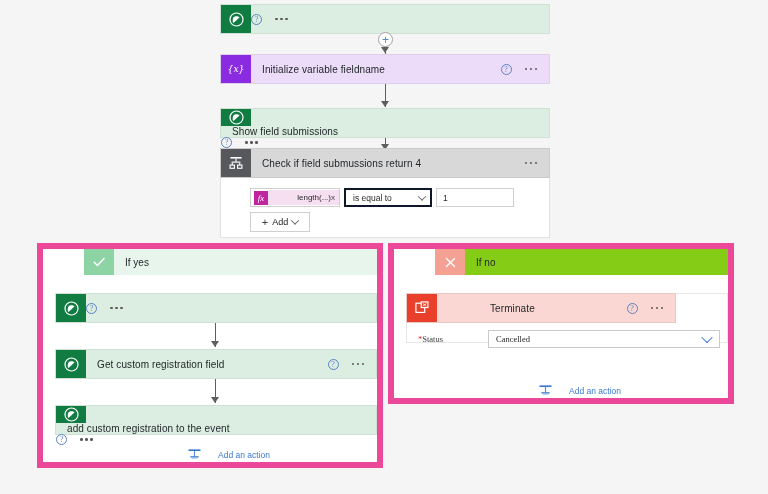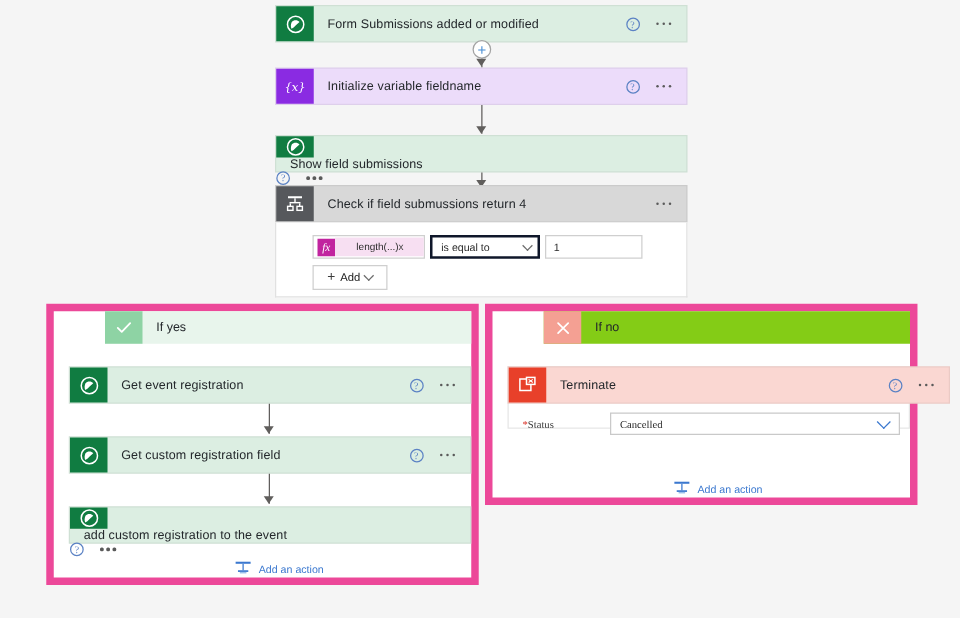--- a/index.html
+++ b/index.html
@@ -104,21 +104,21 @@
     color: #fff;
     font-style: italic;
     font-family: "Liberation Serif", serif;
     font-size: 9px;
     display: flex; align-items: center; justify-content: center;
   }
   .token-chip {
     flex: 1;
     height: 15px;
     background: #f7dff2;
-    display: flex; align-items: center; justify-content: center;
+    display: flex; align-items: center; justify-content: flex-end;
     font-size: 8px; color: #2b2b2b;
     padding: 0 4px 0 5px;
   }
   .token-chip .rm { color: #444; font-size: 8px; }
 
   .op-select {
     width: 88px; height: 19px;
     background: #ffffff;
     border: 2px solid #0f172a;
     display: flex; align-items: center; justify-content: space-between;
@@ -199,38 +199,37 @@
     background: #fff;
     border: 1px solid #c9c9c9;
     display: flex; align-items: center; justify-content: space-between;
     padding: 0 8px 0 7px;
     font-size: 8.5px; color: #1f1f1f;
   }
 
   
   .add-action {
     position: absolute;
-    display: flex; align-items: center; gap: 5px;
+    display: flex; align-items: center; gap: 16px;
     font-size: 8.5px;
     color: #3b78cf;
   }
 </style>
 </head>
 <body>
 
 <div class="canvas">
 
   <div class="card green" style="left:220px; top:4px; width:330px;">
     <div class="tile green">
       <svg width="17" height="17" viewBox="0 0 24 24">
         <circle cx="12" cy="12" r="9.2" fill="none" stroke="#ffffff" stroke-width="1.7"></circle>
         <path d="M7.6 9.2c2.2-2.6 6.6-2.6 8.8 0 -1.6 1.1-3.0 2.6-4.4 4.0 -1.5 1.5-3.0 2.9-4.6 3.8 -1.2-2.4-0.9-5.5 0.2-7.8z" fill="#ffffff"></path>
       </svg>
     </div>
-    <div class="card-title">Form Submissions added or modified</div>
     <div class="card-actions">
       <div class="help">?</div>
       <div class="ellipsis">
           <i></i>
           <i></i>
           <i></i>
         </div>
     </div>
   </div>
 
@@ -335,21 +334,20 @@
       <div class="branch-label">If yes</div>
     </div>
 
     <div class="card green" style="left:12px; top:44px; width:322px;">
       <div class="tile green">
         <svg width="17" height="17" viewBox="0 0 24 24">
           <circle cx="12" cy="12" r="9.2" fill="none" stroke="#ffffff" stroke-width="1.7"></circle>
           <path d="M7.6 9.2c2.2-2.6 6.6-2.6 8.8 0 -1.6 1.1-3.0 2.6-4.4 4.0 -1.5 1.5-3.0 2.9-4.6 3.8 -1.2-2.4-0.9-5.5 0.2-7.8z" fill="#ffffff"></path>
         </svg>
       </div>
-      <div class="card-title">Get event registration</div>
       <div class="card-actions">
         <div class="help">?</div>
         <div class="ellipsis">
             <i></i>
             <i></i>
             <i></i>
           </div>
       </div>
     </div>
 
@@ -410,21 +408,21 @@
     <div class="branch-head no">
       <div class="branch-icon no">
         <svg width="15" height="15" viewBox="0 0 20 20">
           <path d="M4.6 4.6 L15.4 15.4 M15.4 4.6 L4.6 15.4" fill="none" stroke="#ffffff" stroke-width="1.8" stroke-linecap="round"></path>
         </svg>
       </div>
       <div class="branch-label">If no</div>
     </div>
 
     <div class="term-wrap" style="left:12px; top:44px; width:322px; height:50px;">
-      <div class="card red" style="left:-1px; top:-1px; width:354px;">
+      <div class="card red" style="left:-1px; top:-1px; width:270px;gap:42px;">
         <div class="tile red">
           <svg width="16" height="16" viewBox="0 0 20 20">
             <rect x="2.4" y="4" width="11" height="11.5" fill="none" stroke="#ffffff" stroke-width="1.5"></rect>
             <rect x="9" y="2.4" width="8.4" height="7" fill="#e8402a" stroke="#ffffff" stroke-width="1.5"></rect>
             <path d="M11.1 4.4 L15.3 7.5 M15.3 4.4 L11.1 7.5" stroke="#ffffff" stroke-width="1.1"></path>
           </svg>
         </div>
         <div class="card-title">Terminate</div>
         <div class="card-actions">
           <div class="help">?</div>

